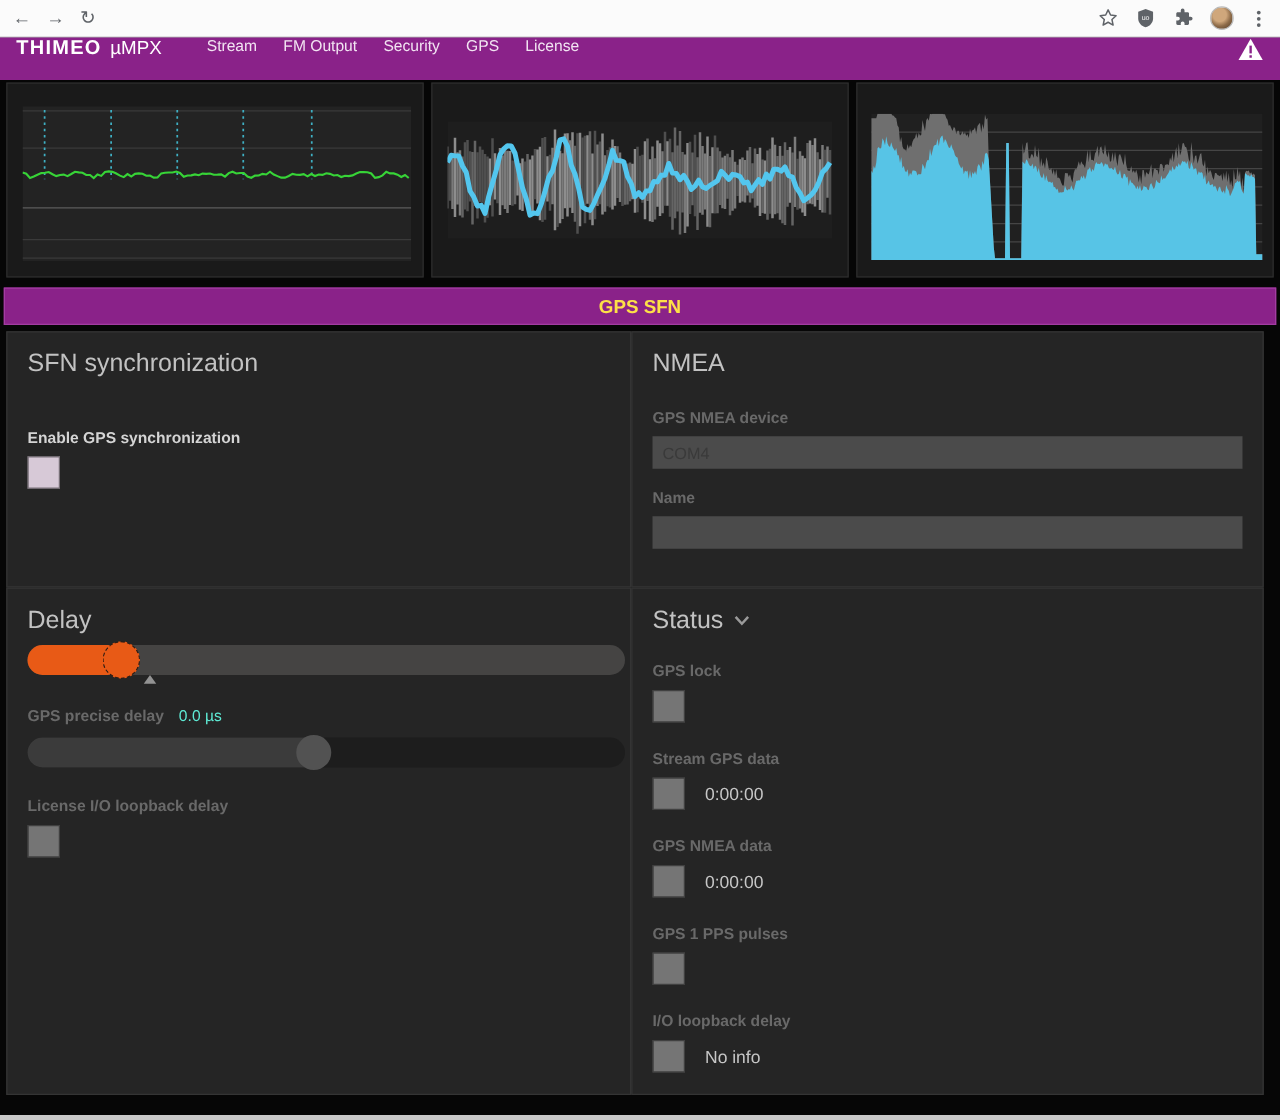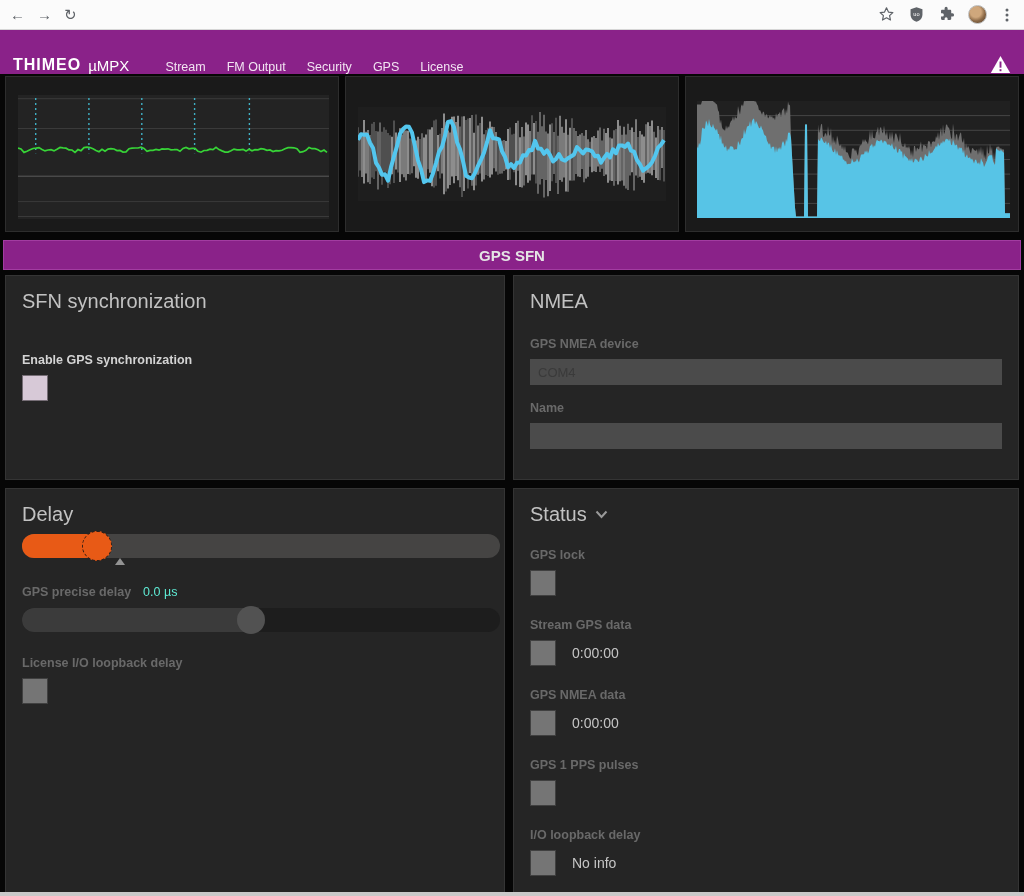--- a/index.html
+++ b/index.html
@@ -14,42 +14,42 @@
   .url-pill { height:22px; width:748px; background:#eef0f1; border-radius:12px;
     display:flex; align-items:center; gap:8px; padding:0 12px; margin-left:4px; }
   .url-text { font-size:12px; color:#202124; white-space:nowrap; }
   .url-text .path { color:#80868b; }
   .chrome-right { margin-left:auto; display:flex; align-items:center; gap:13px; }
   .avatar { width:19px; height:19px; border-radius:50%;
     background:radial-gradient(circle at 40% 35%, #cfa77c 0 35%, #8c6a48 60%, #4e3a28 100%);
     border:1px solid #bbb; }
 
   
-  .navbar { height:44px; background:#8a2289; display:flex; align-items:flex-end;
+  .navbar { height:34px; background:#8a2289; display:flex; align-items:flex-start;
     padding:0 13px; color:#fff; }
   .brand { font-weight:bold; font-size:16px; letter-spacing:1px; }
   .product { font-size:15px; margin-left:7px; }
   .nav-menu { display:flex; gap:21px; margin-left:36px; font-size:12.5px; }
   .nav-item { color:#f2e4f2; cursor:pointer; }
   .warn { margin-left:auto; display:flex; align-items:center; }
 
   
   .content { padding:2px 5px 0 5px; }
   .charts-row { display:grid; grid-template-columns:1fr 1fr 1fr; gap:6px; height:156px; }
   .chart-panel { background:#1a1a1a; border:1px solid #2d2d2d; position:relative; }
   .chart-panel svg { position:absolute; display:block; }
   .scope-svg    { left:12px; top:18px; }
   .waveform-svg { left:12px; top:30px; }
   .history-svg  { left:11px; top:24px; }
 
   .banner { height:30px; margin:8px -2px 0 -2px; background:#8a2289; border:1px solid #a23ca1;
-    color:#e5e5e5; font-size:15px; font-weight:bold; display:flex; align-items:center; justify-content:center; }
+    color:#fde047; font-size:15px; font-weight:bold; display:flex; align-items:center; justify-content:center; }
 
   .panel-grid { display:grid; grid-template-columns:500px 506px; grid-template-rows:205px 406px;
-    gap:8px; margin-top:5px; }
+    margin-top:5px; }
   .form-panel { background:#252525; border:1px solid #343434; padding:14px 16px; overflow:hidden; }
   .panel-title { font-size:20px; font-weight:400; color:#c2c2c2; display:flex; align-items:center; gap:8px; }
 
   .lbl  { font-size:12.5px; font-weight:bold; color:#d4d4d4; }
   .lbl.dim { color:#696969; }
   .val  { font-size:12.5px; color:#cfcfcf; font-weight:400; margin-left:12px; }
   .val.dim { color:#5eead4;text-align:center; }
 
   .checkbox { width:26px; height:26px; background:#757575; border:1px solid rgba(0,0,0,.45); }
   .checkbox.highlight { background:#d7c9d7; }

